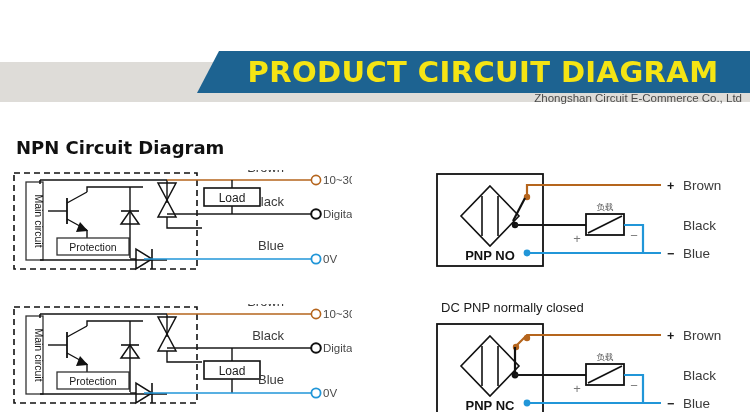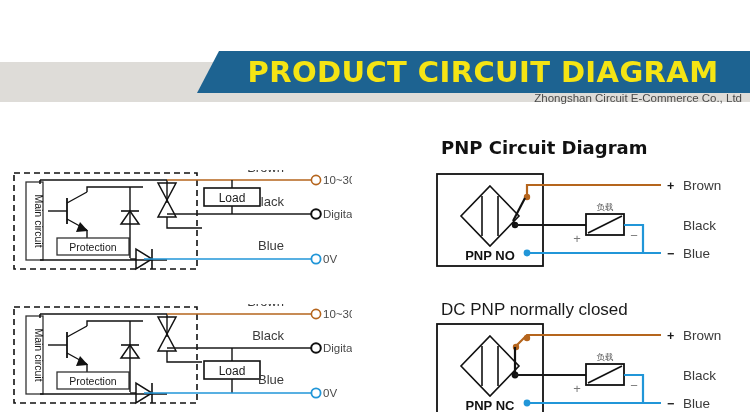--- a/index.html
+++ b/index.html
@@ -66,21 +66,21 @@
     color: #111111;
     white-space: nowrap;
     font-family: "DejaVu Sans", "Liberation Sans", sans-serif;
   }
   .npn-title { left: 16px; top: 105px; }
   .pnp-title { left: 441px; top: 105px; }
 
   .sub-title {
     position: absolute;
     left: 441px; top: 268px;
-    font-size: 17px;
+    font-size: 13px;
     color: #1a1a1a;
     white-space: nowrap;
     font-family: "Liberation Sans", sans-serif;
   }
 
   
   .svgblock { position: absolute; }
   #npn-top-block { left: 12px; top: 138px; }
   #npn-bot-block { left: 12px; top: 272px; }
   #pnp-top-block { left: 434px; top: 138px; }
@@ -91,21 +91,21 @@
 </head>
 <body>
 
 <div class="root">
 
   <div class="header-band"></div>
   <div class="header-banner"></div>
   <div class="header-title">PRODUCT CIRCUIT DIAGRAM</div>
   <div class="header-company">Zhongshan Circuit E-Commerce Co., Ltd</div>
 
-  <div class="sec-title pnp-title">PNP Circuit Diagram</div>
+  <div class="sec-title npn-title">NPN Circuit Diagram</div>
   <div class="sub-title">DC PNP normally closed</div>
 
   <svg class="svgblock" id="npn-top-block" width="340" height="104" viewBox="0 0 340 104">
 
     <rect x="2" y="3" width="183" height="96" fill="none" stroke="#111" stroke-width="1.6" stroke-dasharray="6,4"></rect>
 
     <rect x="14" y="12" width="17" height="78" fill="#fff" stroke="#333" stroke-width="1.3"></rect>
     <text x="22.5" y="51" font-size="10.5" fill="#1a1a1a" text-anchor="middle" transform="rotate(90 22.5 51)">Main circuit</text>
 
     <path d="M28 10 L155 10" stroke="#111" stroke-width="1.5" fill="none"></path>

